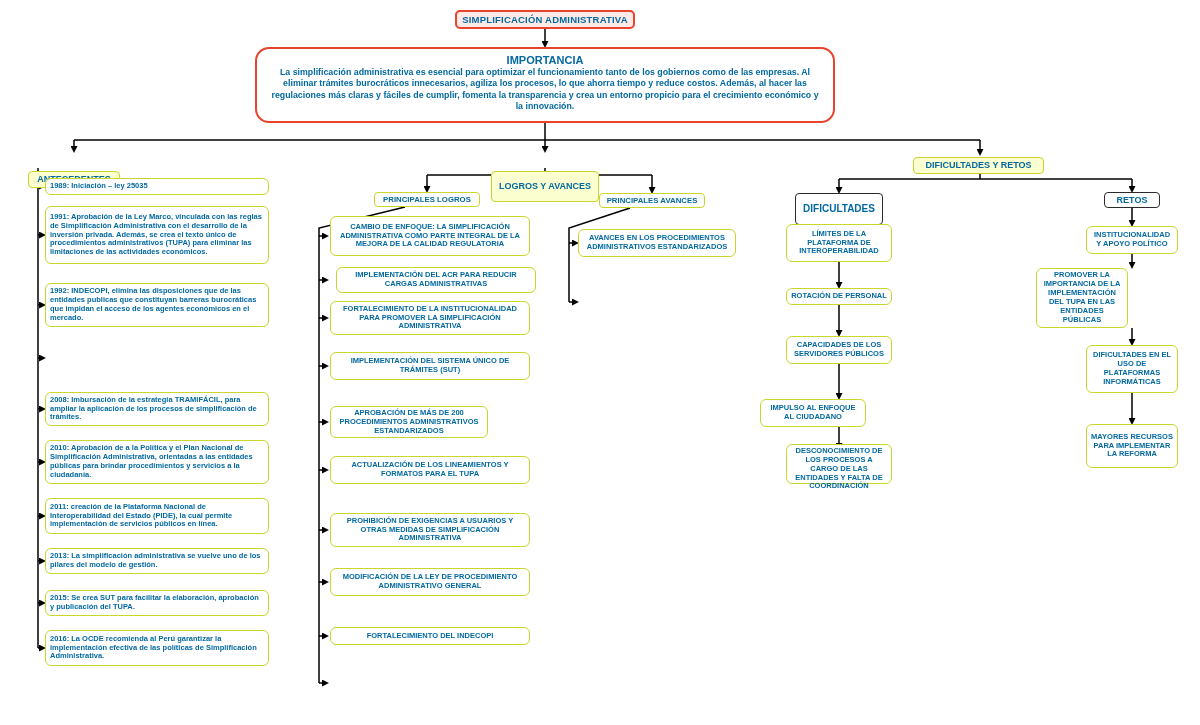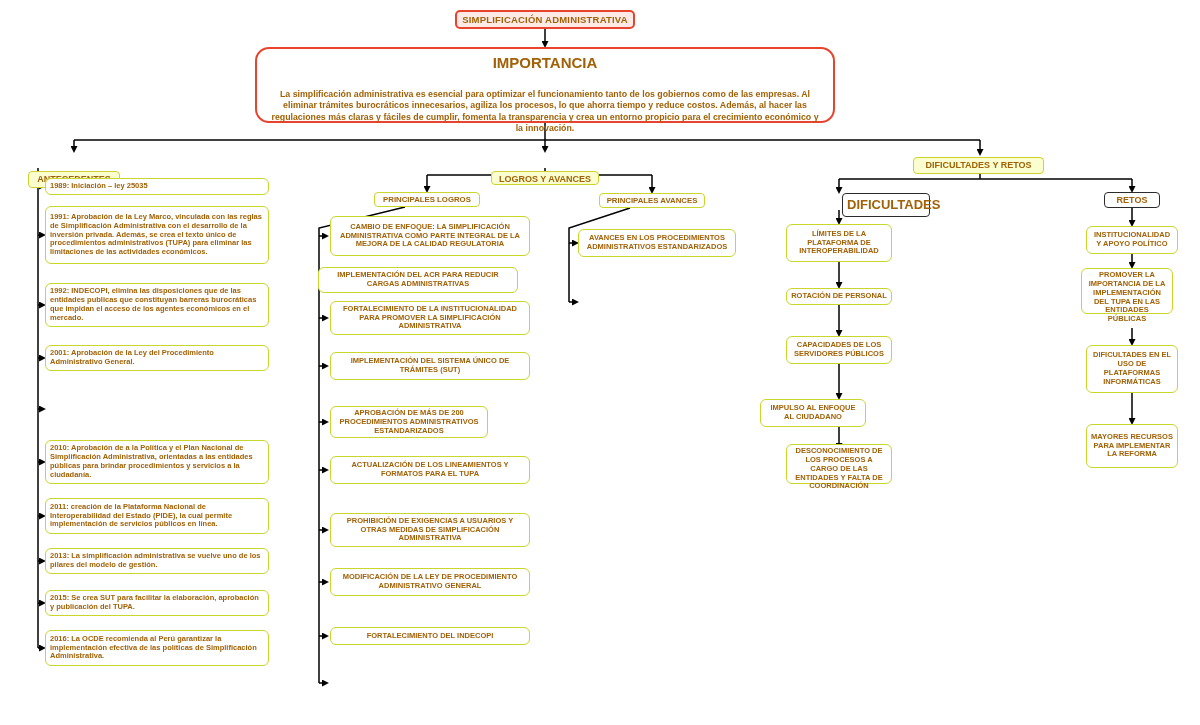--- a/index.html
+++ b/index.html
@@ -1,31 +1,31 @@
 <!DOCTYPE html>
 <html><head>
 <meta charset="utf-8">
 <style>
   html,body{margin:0;padding:0;background:#fff;}
   .canvas{
     position:relative;width:1200px;height:725px;background:#ffffff;
-    font-family:"Liberation Sans",sans-serif;color:#a16207;overflow:hidden;
+    font-family:"Liberation Sans",sans-serif;color:#0369a1;overflow:hidden;
   }
   .lines{position:absolute;left:0;top:0;z-index:0;}
   .node{
     position:absolute;box-sizing:border-box;z-index:1;font-weight:700;
     display:grid;place-items:center;text-align:center;background:#fff;
     border:1.5px solid #c9d62a;border-radius:6px;line-height:1.18;padding:2px 4px;
   }
   .root{background:#fdeae7;border:2px solid #e8432d;border-radius:5px;font-size:9.5px;letter-spacing:.2px;}
   .importancia{
     border:2.5px solid #e8432d;border-radius:14px;padding:5px 12px;
     display:block;text-align:center;
   }
-  .imp-title{font-size:15px;margin-bottom:17px;}
+  .imp-title{font-size:11px;margin-bottom:0;}
   .imp-text{font-size:8.8px;line-height:1.3;}
   .branch-header{background:#fbffd0;border:1.8px solid #ccd32e;border-radius:4px;font-size:9px;margin-top:20px;}
   .sub-header{font-size:7.8px;border-radius:4px;}
   .dark{border-color:#2b2b2b;border-width:1.4px;}
   .item{font-size:7.5px;}
   .item.left{place-items:center start;text-align:left;}
 </style>
 </head>
 <body>
 
@@ -98,54 +98,54 @@
   </svg>
 
   <div class="node root" style="left:455px;top:10px;width:180px;height:19px">SIMPLIFICACIÓN ADMINISTRATIVA</div>
 
   <div class="node importancia" style="left:255px;top:47px;width:580px;height:76px">
     <div class="imp-title">IMPORTANCIA</div>
     <div class="imp-text">La simplificación administrativa es esencial para optimizar el funcionamiento tanto de los gobiernos como de las empresas. Al eliminar trámites burocráticos innecesarios, agiliza los procesos, lo que ahorra tiempo y reduce costos. Además, al hacer las regulaciones más claras y fáciles de cumplir, fomenta la transparencia y crea un entorno propicio para el crecimiento económico y la innovación.</div>
   </div>
 
   <div class="node branch-header" style="left:28px;top:151px;width:92px;height:17px">ANTECEDENTES</div>
-  <div class="node branch-header" style="left:491px;top:151px;width:108px;height:14px">LOGROS Y AVANCES</div>
+  <div class="node branch-header" style="left:491px;top:151px;width:108px;height:31px">LOGROS Y AVANCES</div>
   <div class="node branch-header" style="left:913px;top:137px;width:131px;height:17px">DIFICULTADES Y RETOS</div>
 
   <div class="node sub-header" style="left:374px;top:192px;width:106px;height:15px">PRINCIPALES LOGROS</div>
   <div class="node sub-header" style="left:599px;top:193px;width:106px;height:15px">PRINCIPALES AVANCES</div>
-  <div class="node sub-header dark" style="left:842px;top:193px;width:88px;height:24px;font-size:13px">DIFICULTADES</div>
+  <div class="node sub-header dark" style="left:795px;top:193px;width:88px;height:32px;font-size:10px">DIFICULTADES</div>
   <div class="node sub-header dark" style="left:1104px;top:192px;width:56px;height:16px;font-size:9px">RETOS</div>
 
   <div class="node item left" style="left:45px;top:178px;width:224px;height:17px">1989: Iniciación – ley 25035</div>
   <div class="node item left" style="left:45px;top:206px;width:224px;height:58px">1991: Aprobación de la Ley Marco, vinculada con las reglas de Simplificación Administrativa con el desarrollo de la inversión privada. Además, se crea el texto único de procedimientos administrativos (TUPA) para eliminar las limitaciones de las actividades económicos.</div>
   <div class="node item left" style="left:45px;top:283px;width:224px;height:44px">1992: INDECOPI, elimina las disposiciones que de las entidades publicas que constituyan barreras burocráticas que impidan el acceso de los agentes económicos en el mercado.</div>
-  <div class="node item left" style="left:45px;top:345px;width:224px;height:26px">2001: Aprobación de la Ley del Procedimiento Administrativo General.</div>
+  <div class="node item left" style="left:45px;top:392px;width:224px;height:34px">2008: Imbursación de la estrategia TRAMIFÁCIL, para ampliar la aplicación de los procesos de simplificación de trámites.</div>
   <div class="node item left" style="left:45px;top:440px;width:224px;height:44px">2010: Aprobación de a la Política y el Plan Nacional de Simplificación Administrativa, orientadas a las entidades públicas para brindar procedimientos y servicios a la ciudadanía.</div>
   <div class="node item left" style="left:45px;top:498px;width:224px;height:36px">2011: creación de la Plataforma Nacional de Interoperabilidad del Estado (PIDE), la cual permite implementación de servicios públicos en línea.</div>
   <div class="node item left" style="left:45px;top:548px;width:224px;height:26px">2013: La simplificación administrativa se vuelve uno de los pilares del modelo de gestión.</div>
   <div class="node item left" style="left:45px;top:590px;width:224px;height:26px">2015: Se crea SUT para facilitar la elaboración, aprobación y publicación del TUPA.</div>
   <div class="node item left" style="left:45px;top:630px;width:224px;height:36px">2016: La OCDE recomienda al Perú garantizar la implementación efectiva de las políticas de Simplificación Administrativa.</div>
 
   <div class="node item" style="left:330px;top:216px;width:200px;height:40px">CAMBIO DE ENFOQUE: LA SIMPLIFICACIÓN ADMINISTRATIVA COMO PARTE INTEGRAL DE LA MEJORA DE LA CALIDAD REGULATORIA</div>
-  <div class="node item" style="left:318px;top:267px;width:200px;height:26px">IMPLEMENTACIÓN DEL ACR PARA REDUCIR CARGAS ADMINISTRATIVAS</div>
+  <div class="node item" style="left:336px;top:267px;width:200px;height:26px">IMPLEMENTACIÓN DEL ACR PARA REDUCIR CARGAS ADMINISTRATIVAS</div>
   <div class="node item" style="left:330px;top:301px;width:200px;height:34px">FORTALECIMIENTO DE LA INSTITUCIONALIDAD PARA PROMOVER LA SIMPLIFICACIÓN ADMINISTRATIVA</div>
   <div class="node item" style="left:330px;top:352px;width:200px;height:28px">IMPLEMENTACIÓN DEL SISTEMA ÚNICO DE TRÁMITES (SUT)</div>
   <div class="node item" style="left:330px;top:406px;width:158px;height:32px">APROBACIÓN DE MÁS DE 200 PROCEDIMIENTOS ADMINISTRATIVOS ESTANDARIZADOS</div>
   <div class="node item" style="left:330px;top:456px;width:200px;height:28px">ACTUALIZACIÓN DE LOS LINEAMIENTOS Y FORMATOS PARA EL TUPA</div>
   <div class="node item" style="left:330px;top:513px;width:200px;height:34px">PROHIBICIÓN DE EXIGENCIAS A USUARIOS Y OTRAS MEDIDAS DE SIMPLIFICACIÓN ADMINISTRATIVA</div>
   <div class="node item" style="left:330px;top:568px;width:200px;height:28px">MODIFICACIÓN DE LA LEY DE PROCEDIMIENTO ADMINISTRATIVO GENERAL</div>
   <div class="node item" style="left:330px;top:627px;width:200px;height:18px">FORTALECIMIENTO DEL INDECOPI</div>
 
   <div class="node item" style="left:578px;top:229px;width:158px;height:28px">AVANCES EN LOS PROCEDIMIENTOS ADMINISTRATIVOS ESTANDARIZADOS</div>
 
   <div class="node item" style="left:786px;top:224px;width:106px;height:38px">LÍMITES DE LA PLATAFORMA DE INTEROPERABILIDAD</div>
   <div class="node item" style="left:786px;top:288px;width:106px;height:17px">ROTACIÓN DE PERSONAL</div>
   <div class="node item" style="left:786px;top:336px;width:106px;height:28px">CAPACIDADES DE LOS SERVIDORES PÚBLICOS</div>
   <div class="node item" style="left:760px;top:399px;width:106px;height:28px">IMPULSO AL ENFOQUE AL CIUDADANO</div>
   <div class="node item" style="left:786px;top:444px;width:106px;height:40px">DESCONOCIMIENTO DE LOS PROCESOS A CARGO DE LAS ENTIDADES Y FALTA DE COORDINACIÓN</div>
 
   <div class="node item" style="left:1086px;top:226px;width:92px;height:28px">INSTITUCIONALIDAD Y APOYO POLÍTICO</div>
-  <div class="node item" style="left:1081px;top:268px;width:92px;height:46px">PROMOVER LA IMPORTANCIA DE LA IMPLEMENTACIÓN DEL TUPA EN LAS ENTIDADES PÚBLICAS</div>
+  <div class="node item" style="left:1036px;top:268px;width:92px;height:60px">PROMOVER LA IMPORTANCIA DE LA IMPLEMENTACIÓN DEL TUPA EN LAS ENTIDADES PÚBLICAS</div>
   <div class="node item" style="left:1086px;top:345px;width:92px;height:48px">DIFICULTADES EN EL USO DE PLATAFORMAS INFORMÁTICAS</div>
   <div class="node item" style="left:1086px;top:424px;width:92px;height:44px">MAYORES RECURSOS PARA IMPLEMENTAR LA REFORMA</div>
 
 </div>
 
 </body></html>

